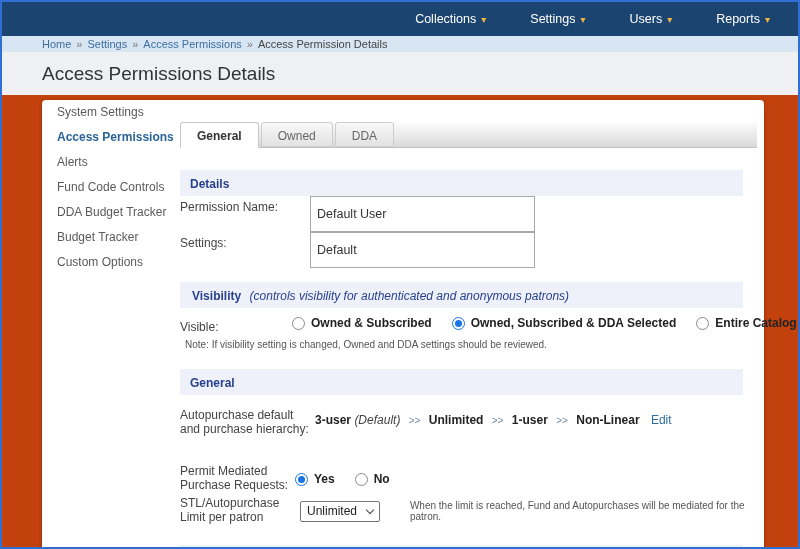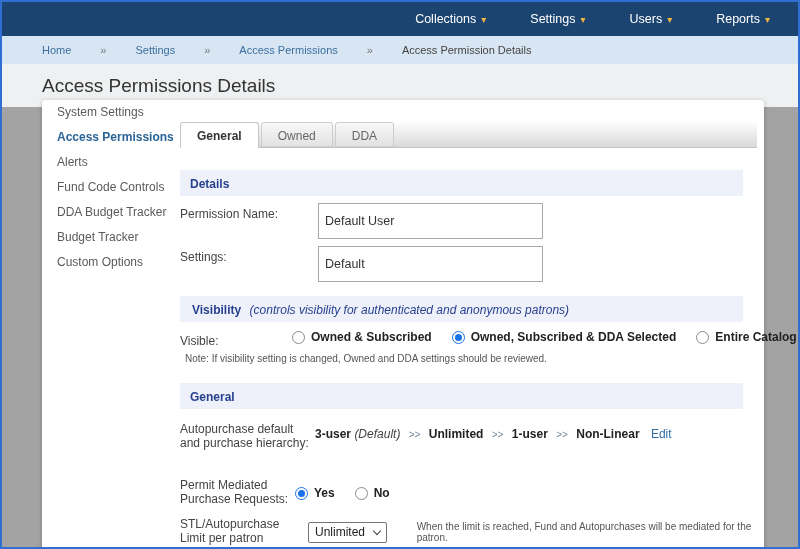--- a/index.html
+++ b/index.html
@@ -1,27 +1,27 @@
 <!DOCTYPE html>
 <html><head>
 <meta charset="utf-8">
 <style>
   * { margin:0; padding:0; box-sizing:border-box; }
   html,body { width:800px; height:549px; }
   body { font-family:"Liberation Sans", sans-serif; background:#fff; }
 
-  .frame { width:800px; height:549px; border:2px solid #2f6fd3; background:#a3a3a3; overflow:hidden; position:relative; }
+  .frame { width:800px; height:549px; border:2px solid #2f6fd3; background:#c2410c; overflow:hidden; position:relative; }
 
   
   .topnav { height:34px; background:#1c4470; display:flex; justify-content:flex-end; align-items:center; padding-right:28px; }
   .nav-item { color:#fff; font-size:12.5px; margin-left:44px; cursor:pointer; display:flex; align-items:center; }
   .nav-item .caret { color:#f0b53e; font-size:10px; margin-left:5px; }
 
   
-  .breadcrumb-bar { height:28px; background:#d8e6f3; display:flex; align-items:center; padding-left:40px; font-size:11px;gap:24px; }
+  .breadcrumb-bar { height:16px; background:#d8e6f3; display:flex; align-items:center; padding-left:40px; font-size:11px; }
   .breadcrumb-bar a { color:#3c6e9f; text-decoration:none; cursor:pointer; }
   .breadcrumb-bar .sep { color:#777; margin:0 5px; }
   .breadcrumb-bar .current { color:#444; }
 
   
   .title-bar { background:#eef0f1; padding:11px 0 10px 40px; }
   .title-bar h1 { font-size:19px; font-weight:400; color:#333; }
 
   
   .card { position:absolute; left:40px; top:98px; width:722px; height:480px; background:#fff; border-radius:4px; box-shadow:0 1px 4px rgba(0,0,0,0.25); }
@@ -60,21 +60,21 @@
 
   .hier { padding-top:9px; white-space:nowrap; }
   .hier .h-item { font-weight:bold; color:#222; }
   .hier .h-ann { font-style:italic; color:#444; font-weight:400; }
   .hier .h-sep { color:#77879b; font-size:10px; margin:0 5px; }
   .link { color:#2e6da4; cursor:pointer; margin-left:8px; }
 
   .selbox { width:84px; height:21px; border:1px solid #767676; border-radius:2px; background:#fff; display:inline-flex; align-items:center; justify-content:space-between; padding:0 6px; font-size:12px; color:#222; cursor:pointer; }
   .sel-chev { width:6px; height:6px; border-right:1.5px solid #444; border-bottom:1.5px solid #444; transform:rotate(45deg); margin-top:-3px; }
 
-  .mt7{margin-top:7px;gap:8px;} .mt8{margin-top:8px;} .mt9{margin-top:9px;} .mt11{margin-top:22px;}
+  .mt7{} .mt8{margin-top:8px;} .mt9{margin-top:9px;} .mt11{margin-top:22px;}
   .mt14{margin-top:14px;padding-left:12px;} .mt19{margin-top:19px;} .mt21{margin-top:21px;} .mt24{margin-top:24px;}
   .mt5{margin-top:5px;}
 </style>
 </head>
 <body>
 
 <div class="frame">
 
   <div class="topnav">
     <div class="nav-item">

